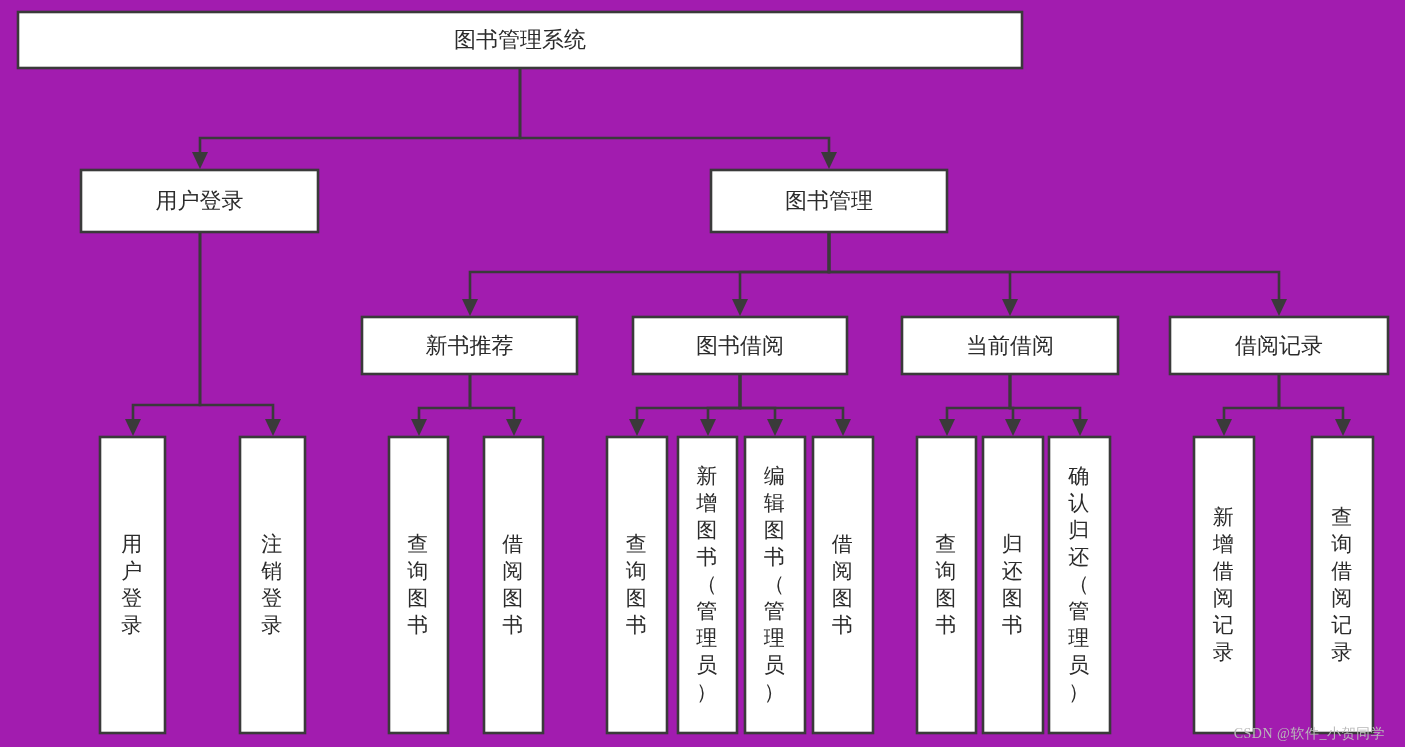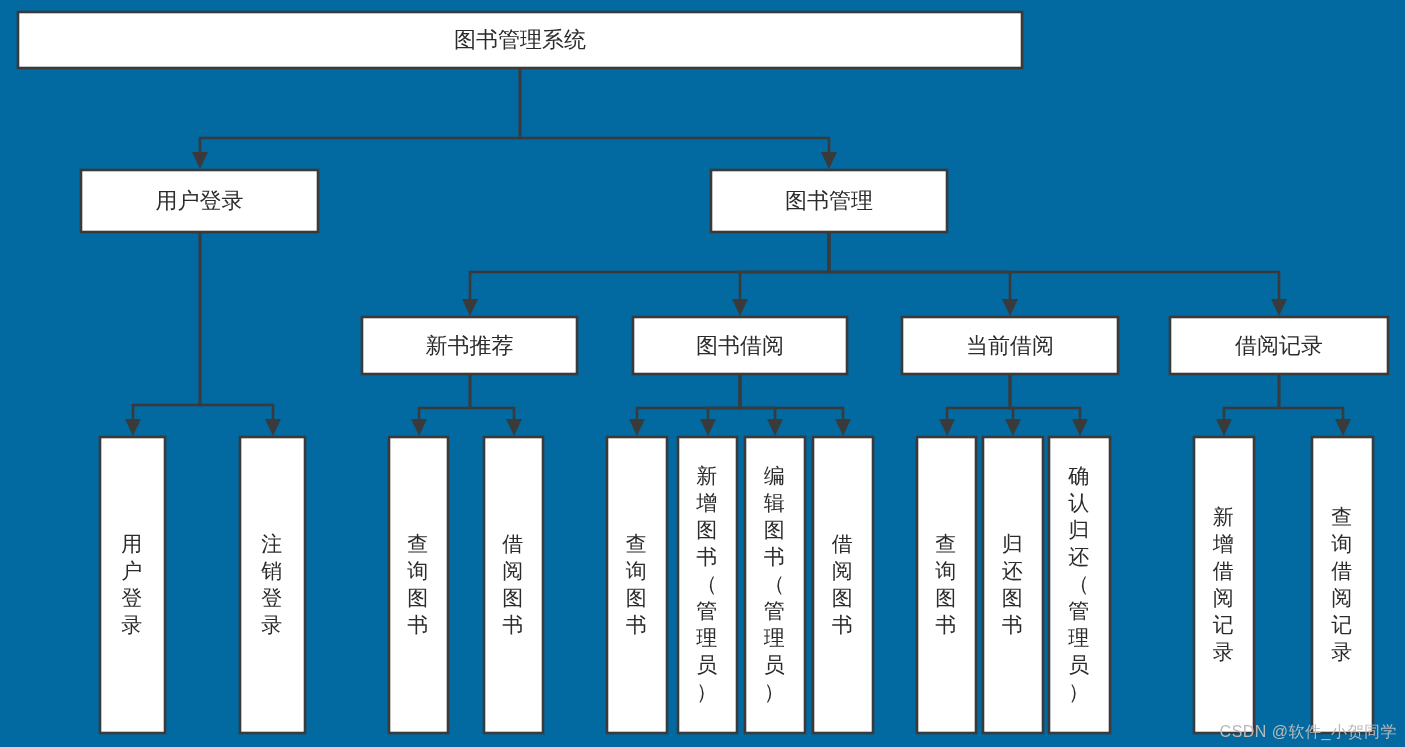--- a/index.html
+++ b/index.html
@@ -11,21 +11,21 @@
   body {
     width: 1405px;
     height: 747px;
     font-family: "DejaVu Sans", "Liberation Sans", sans-serif;
     overflow: hidden;
   }
   #diagram-root {
     position: relative;
     width: 1405px;
     height: 747px;
-    background: #0369a1;
+    background: #a21caf;
   }
   svg.diagram-canvas {
     position: absolute;
     left: 0;
     top: 0;
     width: 1405px;
     height: 747px;
     display: block;
   }
   .node-box {
@@ -50,24 +50,24 @@
     stroke-width: 2.6;
     stroke-linecap: butt;
     stroke-linejoin: miter;
   }
   .arrow-head {
     fill: #3a3a3a;
     stroke: none;
   }
   .watermark-text {
     position: absolute;
-    right: 8px;
+    right: 20px;
     bottom: 4px;
-    font-family: Liberation Sans, sans-serif;
-    font-size: 16px;
+    font-family: Liberation Serif, serif;
+    font-size: 14px;
     color: #b9b9b9;
     white-space: nowrap;
     letter-spacing: 0.5px;
   }
 </style>
 </head>
 <body>
 
 <div id="diagram-root">
   <svg class="diagram-canvas" viewBox="0 0 1405 747">

